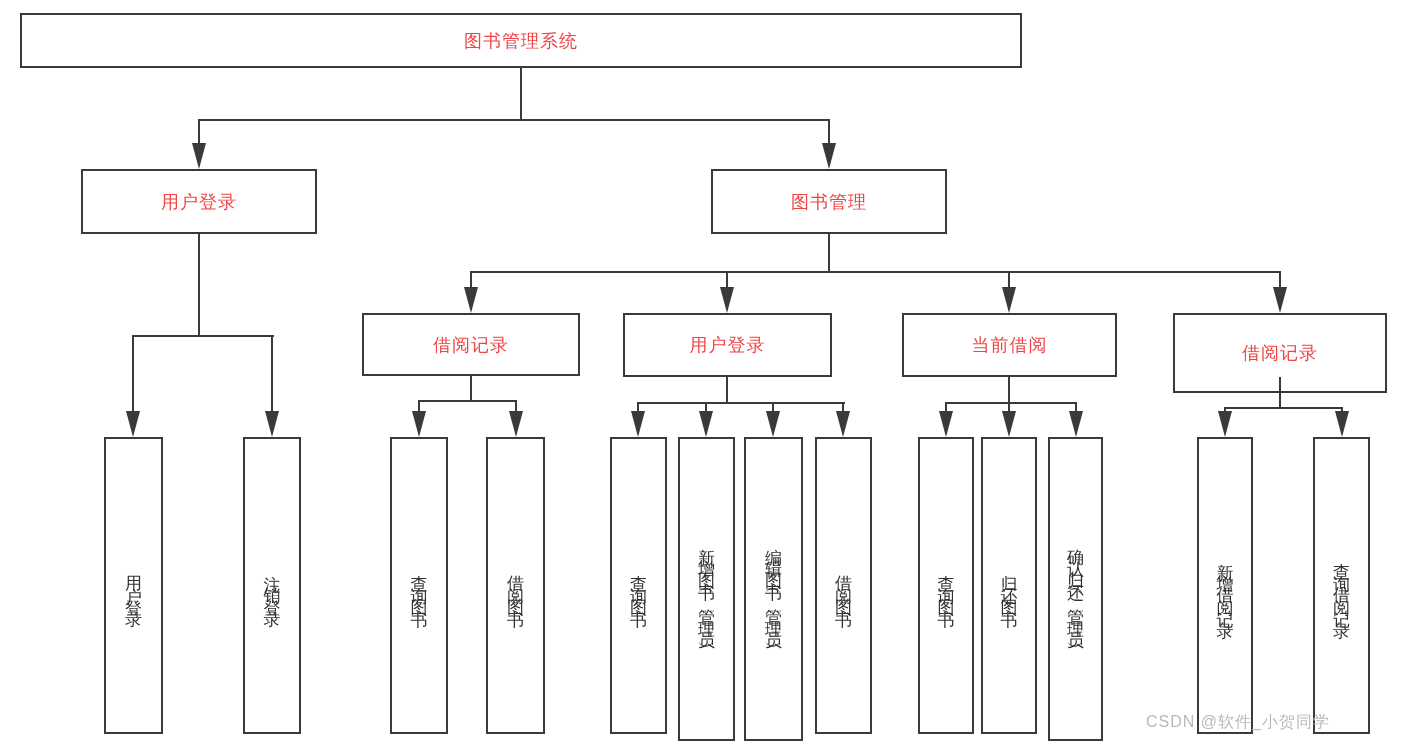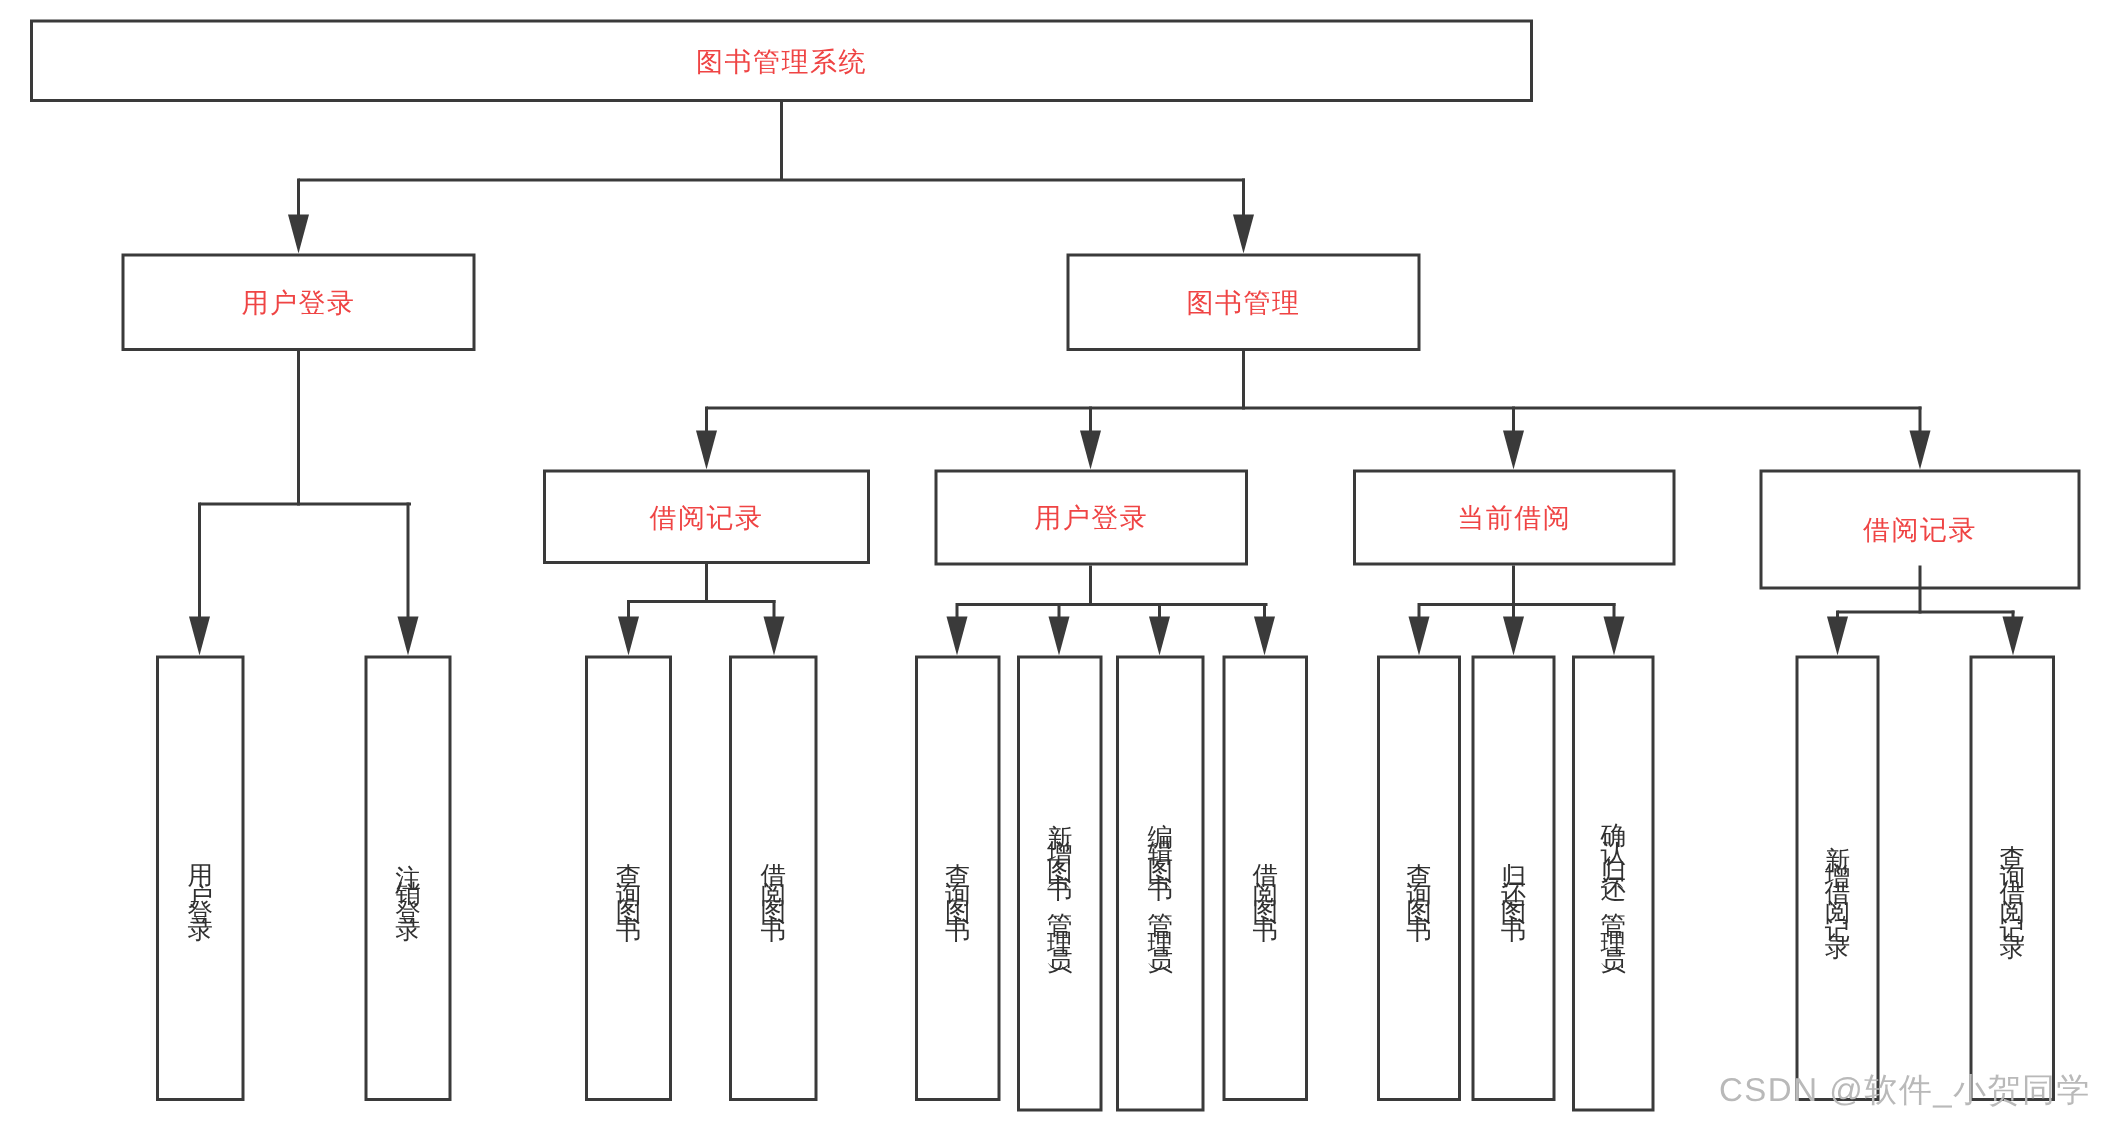--- a/index.html
+++ b/index.html
@@ -21,21 +21,21 @@
     font-size:17px;letter-spacing:12px;line-height:1;color:#303030;white-space:nowrap;
   }
   .hline{position:absolute;height:2px;background:#3a3a3a;}
   .vline{position:absolute;width:2px;background:#3a3a3a;}
   .ahead{
     position:absolute;width:0;height:0;
     border-left:7px solid transparent;border-right:7px solid transparent;
     border-top:26px solid #3a3a3a;
   }
   .watermark{
-    position:absolute;left:1146px;top:712px;font-size:22px;color:#b9b9b9;
+    position:absolute;left:1146px;top:712px;font-size:16px;color:#b9b9b9;
     letter-spacing:1px;z-index:10;white-space:nowrap;
   }
 </style>
 </head>
 <body>
 
 <div class="stage">
 
   <div class="box" style="left:20px;top:13px;width:1002px;height:55px;">
     <span>图书管理系统</span>

